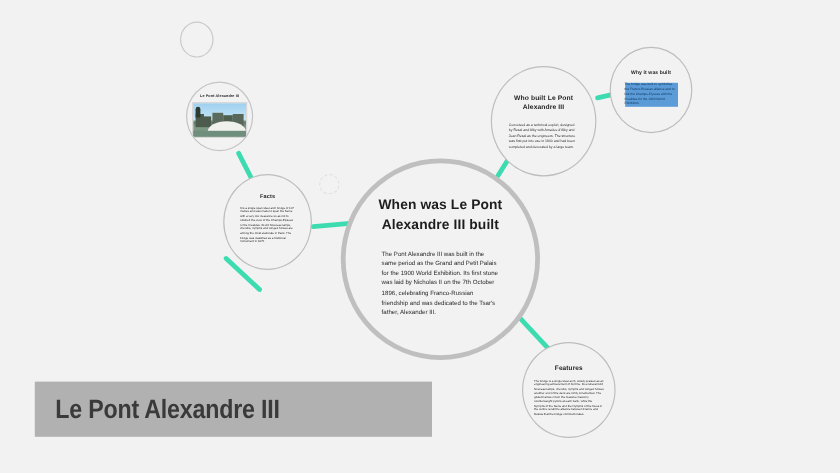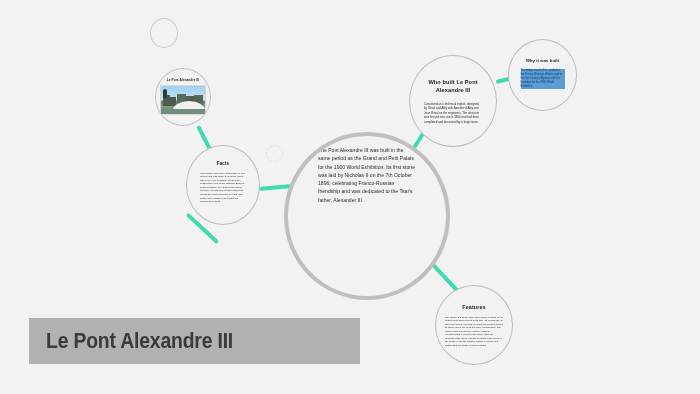--- a/index.html
+++ b/index.html
@@ -186,20 +186,21 @@
       <div class="water"></div>
     </div>
   </div>
 
   <div class="node" id="facts-node">
     <div class="node-title">Facts</div>
     <div class="node-body">It is a single span steel arch bridge of 107 metres and was made to span the Seine with a very low clearance so as not to obstruct the view of the Champs-Elysees or the Invalides. Its Art Nouveau lamps, cherubs, nymphs and winged horses are among the most elaborate in Paris. The bridge was classified as a historical monument in 1975.</div>
   </div>
 
   <div class="node" id="main-node">
+    <div class="node-title">When was Le Pont Alexandre III built</div>
     <div class="node-body">The Pont Alexandre III was built in the same period as the Grand and Petit Palais for the 1900 World Exhibition. Its first stone was laid by Nicholas II on the 7th October 1896, celebrating Franco-Russian friendship and was dedicated to the Tsar's father, Alexander III.</div>
   </div>
 
   <div class="node" id="who-node">
     <div class="node-title">Who built Le Pont Alexandre III</div>
     <div class="node-body">Conceived as a technical exploit, designed by Resal and Alby with Amedee d'Alby and Jean Resal as the engineers. The structure was first put into use in 1900 and had been completed and decorated by a large team.</div>
   </div>
 
   <div class="node" id="why-node">
     <div class="node-title">Why it was built</div>

